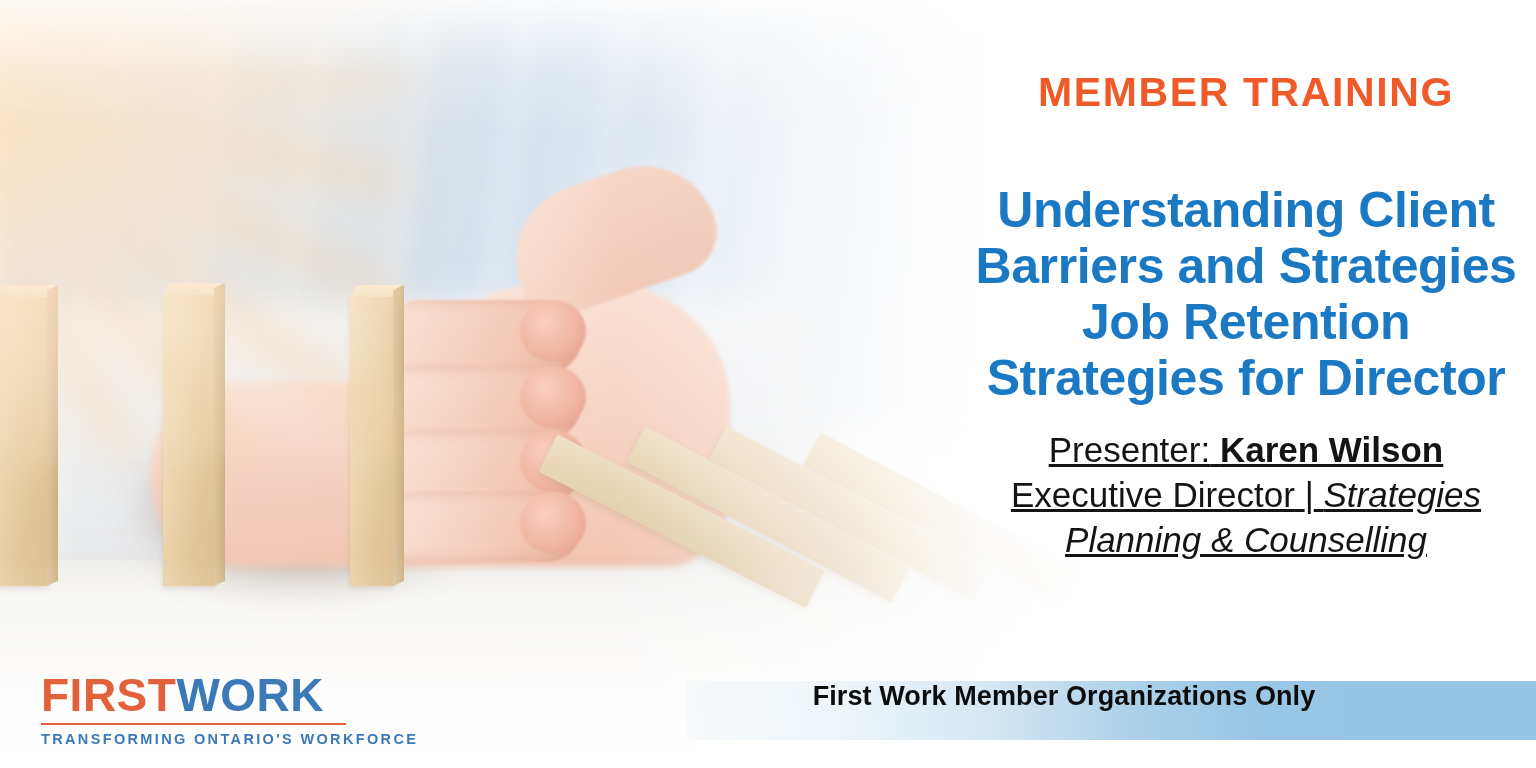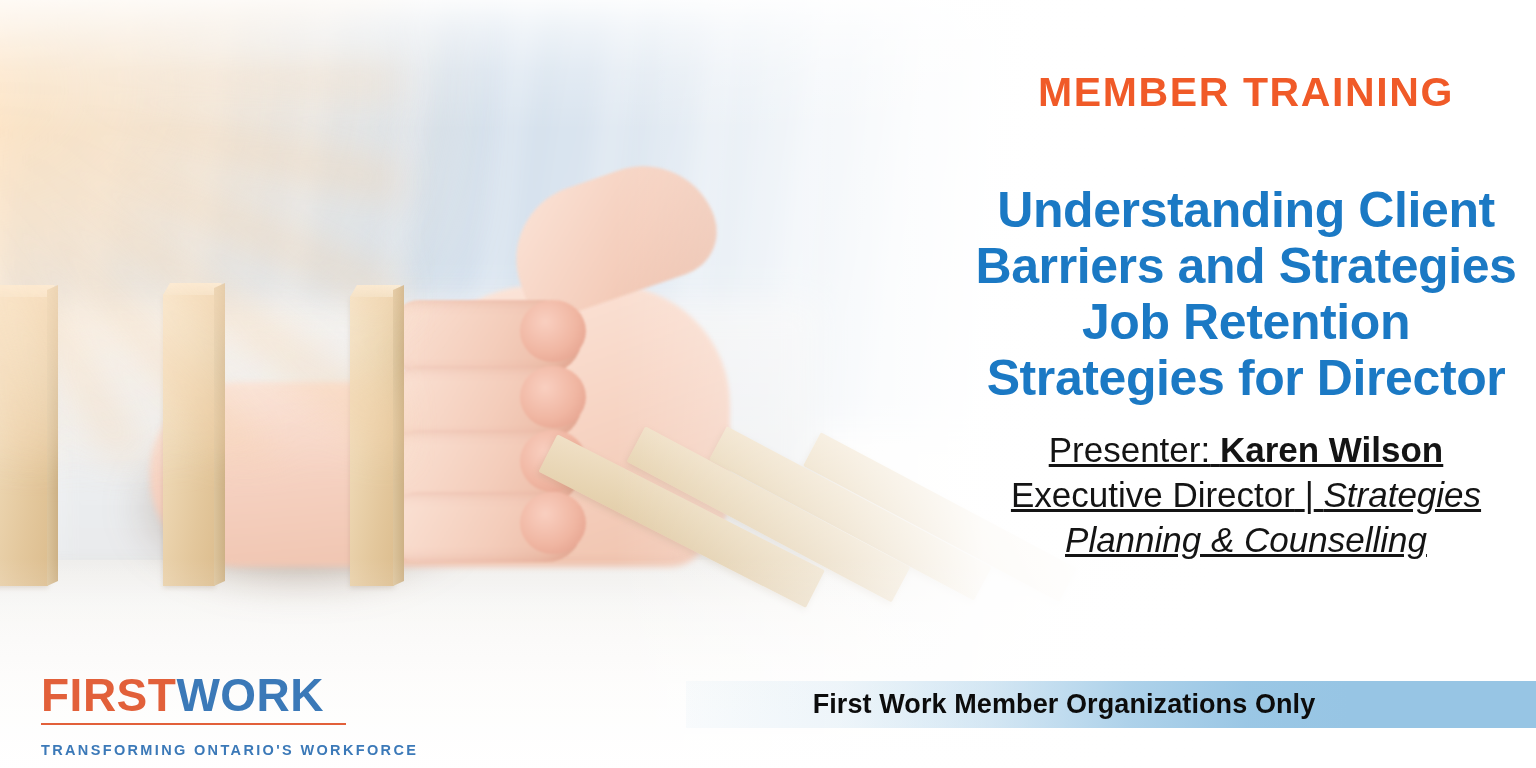--- a/index.html
+++ b/index.html
@@ -263,43 +263,43 @@
   }
   .logo-first { color: #E2603A; }
   .logo-work  { color: #3B79B8; }
   .logo-rule {
     margin-top: 5px;
     height: 2px;
     width: 100%;
     background: #E2603A;
   }
   .logo-tag {
-    margin-top: 17px;
+    margin-top: 6px;
     font-size: 14.5px;
     font-weight: bold;
     letter-spacing: 2.35px;
     color: #3B79B8;
     white-space: nowrap;
   }
 
   
   .banner {
     position: absolute;
     left: 686px; top: 681px;
-    width: 850px; height: 47px;
+    width: 850px; height: 59px;
     background: linear-gradient(90deg,
       rgba(151,197,228,0.06) 0%,
       rgba(151,197,228,0.16) 18%,
       rgba(151,197,228,0.42) 36%,
       rgba(151,197,228,0.78) 52%,
       rgba(151,197,228,0.97) 66%,
       #97C5E4 78%,
       #97C5E4 100%);
     display: flex;
-    align-items: center;
+    align-items: flex-start;
   }
   .banner-text {
     width: 100%;
     text-align: center;
     padding-right: 94px;
     box-sizing: border-box;
     font-size: 27px;
     font-weight: bold;
     color: #0c0c0c;
     letter-spacing: 0.1px;

